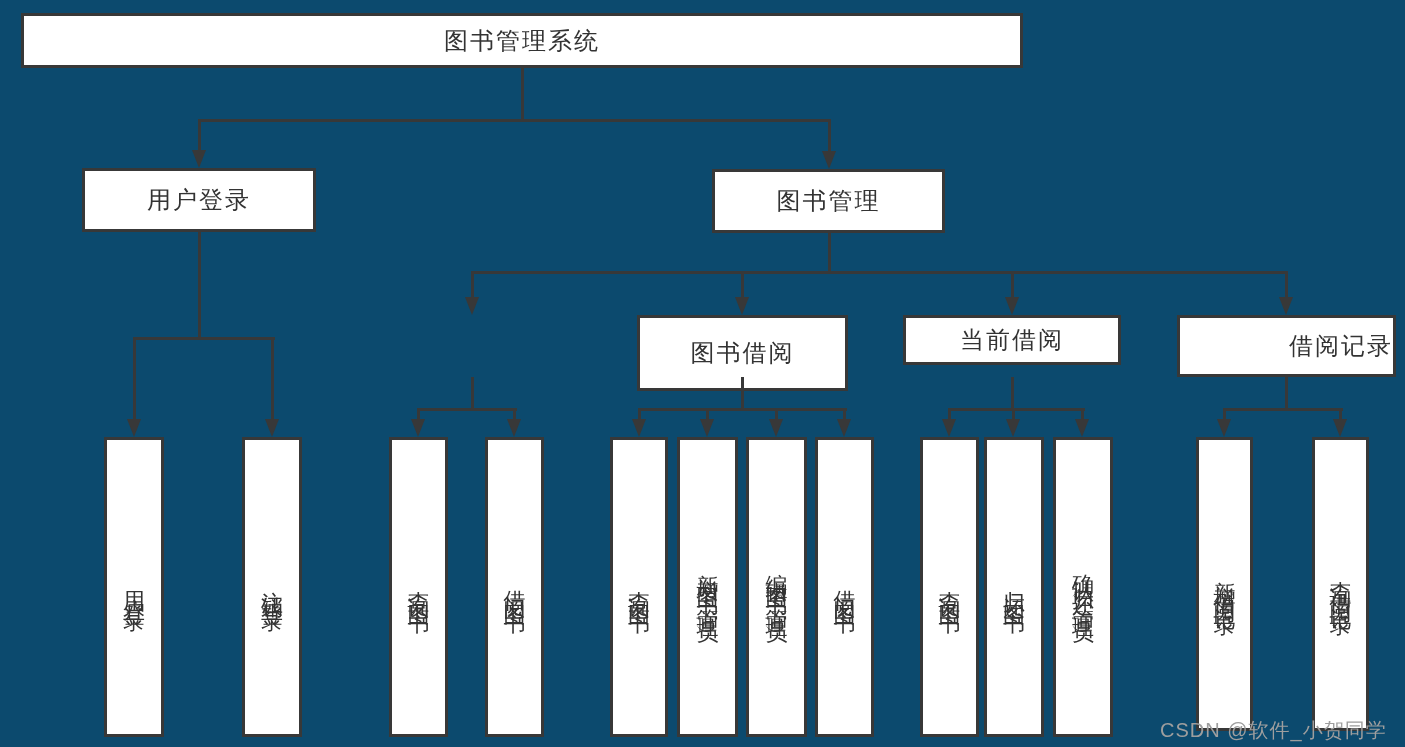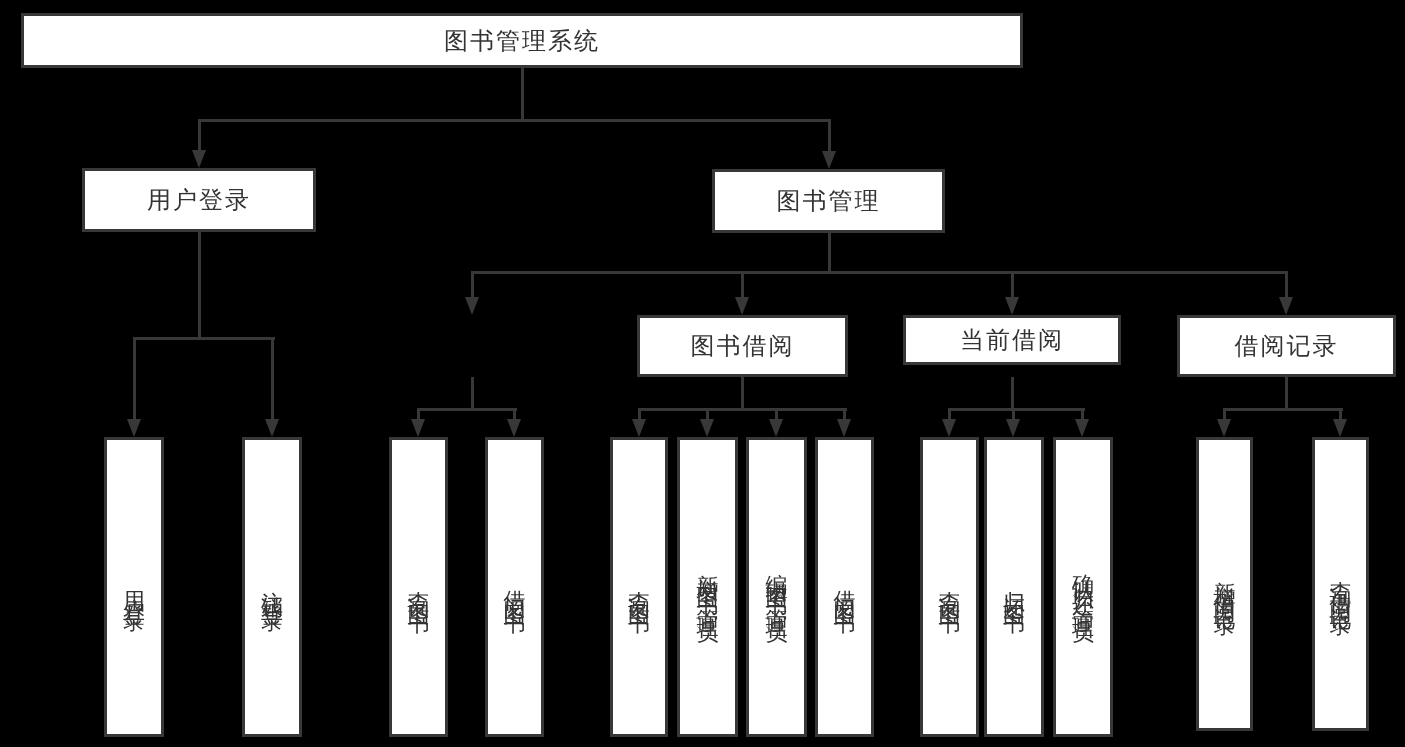--- a/index.html
+++ b/index.html
@@ -1,20 +1,20 @@
 <!DOCTYPE html>
 <html><head>
 <meta charset="utf-8">
 <style>
   html, body { margin: 0; padding: 0; background: #ffffff; }
   .canvas {
     position: relative;
     width: 1405px;
     height: 747px;
-    background: #000000;
+    background: #0c4a6e;
     font-family: "Liberation Sans", "DejaVu Sans", sans-serif;
     overflow: hidden;
   }
   .node {
     position: absolute;
     box-sizing: border-box;
     background: #ffffff;
     border: 3px solid #383838;
     display: flex;
     align-items: center;
@@ -87,27 +87,27 @@
   <div class="hline" style="left:471px;  top:271px; width:817px;"></div>
   <div class="vline" style="left:471px;  top:271px; height:26px;"></div>
   <div class="arrow" style="left:465px;  top:297px;"></div>
   <div class="vline" style="left:741px;  top:271px; height:26px;"></div>
   <div class="arrow" style="left:735px;  top:297px;"></div>
   <div class="vline" style="left:1011px; top:271px; height:26px;"></div>
   <div class="arrow" style="left:1005px; top:297px;"></div>
   <div class="vline" style="left:1285px; top:271px; height:26px;"></div>
   <div class="arrow" style="left:1279px; top:297px;"></div>
 
-  <div class="node hnode" style="left:637px; top:315px; width:211px; height:62px;">
+  <div class="node hnode" style="left:637px; top:315px; width:211px; height:76px;">
     <span>图书借阅</span>
   </div>
   <div class="node hnode" style="left:903px; top:315px; width:218px; height:50px;">
     <span>当前借阅</span>
   </div>
-  <div class="node hnode" style="left:1177px; top:315px; width:219px; height:62px;">
+  <div class="node hnode" style="left:1177px; top:315px; width:219px; height:62px;justify-content:flex-end;">
     <span>借阅记录</span>
   </div>
 
   <div class="vline" style="left:471px; top:377px; height:34px;"></div>
   <div class="hline" style="left:417px; top:408px; width:100px;"></div>
   <div class="vline" style="left:417px; top:408px; height:11px;"></div>
   <div class="arrow" style="left:411px; top:419px;"></div>
   <div class="vline" style="left:513px; top:408px; height:11px;"></div>
   <div class="arrow" style="left:507px; top:419px;"></div>
 
@@ -175,14 +175,15 @@
     <span>确认归还（管理员）</span>
   </div>
 
   <div class="node leaf" style="left:1196px; top:437px; width:57px; height:294px;">
     <span>新增借阅记录</span>
   </div>
   <div class="node leaf" style="left:1312px; top:437px; width:57px; height:294px;">
     <span>查询借阅记录</span>
   </div>
 
+  <div class="watermark">CSDN @软件_小贺同学</div>
 
 </div>
 
 </body></html>

